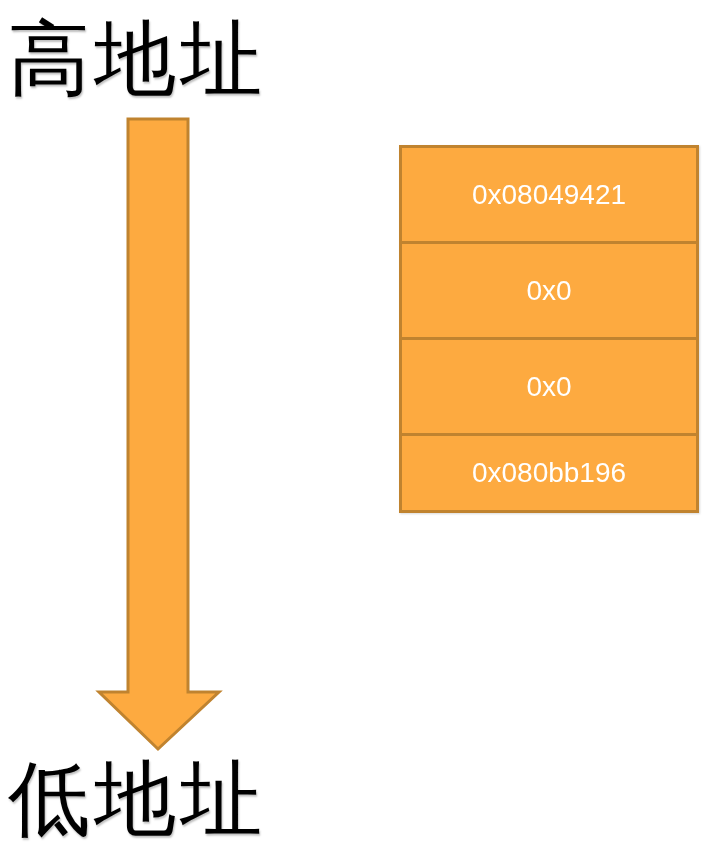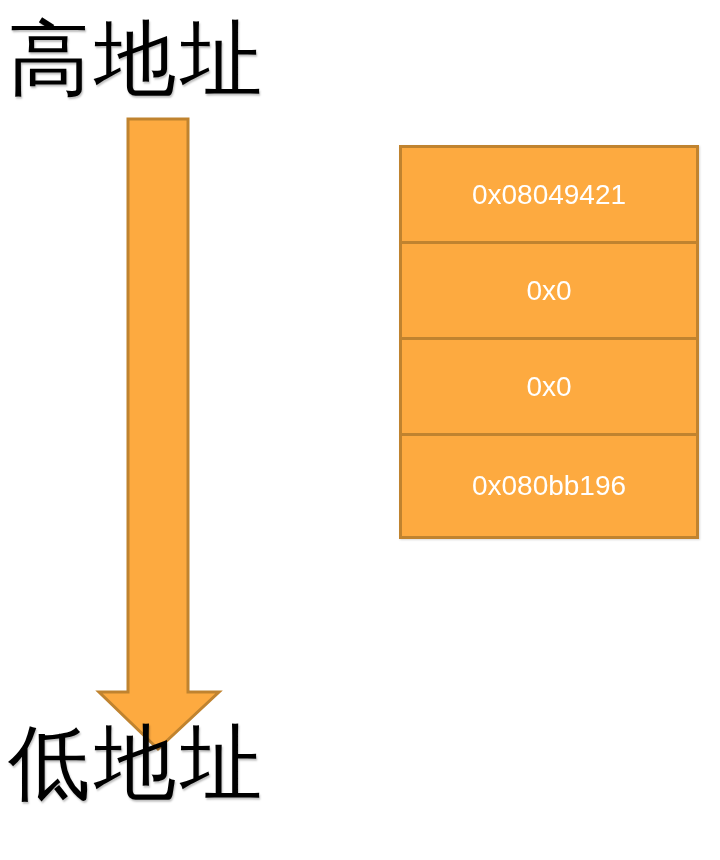--- a/index.html
+++ b/index.html
@@ -18,21 +18,21 @@
       position: absolute;
       left: 8px;
       font-size: 82px;
       line-height: 1;
       color: #000000;
       letter-spacing: 4px;
       font-family: "DejaVu Serif", "Liberation Serif", serif;
       text-shadow: 1px 2px 2px rgba(0,0,0,0.25);
     }
     .label-high { top: 18px; }
-    .label-low { top: 722px; }
+    .label-low { top: 758px; }
 
     .arrow {
       position: absolute;
       left: 95px;
       top: 116px;
       width: 128px;
       height: 636px;
     }
 
     .stack {
@@ -52,21 +52,21 @@
       display: flex;
       align-items: center;
       justify-content: center;
       color: #ffffff;
       font-family: "Liberation Sans", "DejaVu Sans", sans-serif;
       font-size: 28px;
       border-bottom: 3px solid #c0832f;
     }
     .cell:last-child {
       border-bottom: none;
-      height: 100px;
+      height: 74px;
       border-radius: 25px;
     }
   </style>
 </head>
 <body>
 
 <div class="label-high">高地址</div>
 
 <svg class="arrow" viewBox="0 0 128 636" xmlns="http://www.w3.org/2000/svg">
   <polygon points="33,3 93,3 93,576 124,576 63,633 4,576 33,576" fill="#fdaa40" stroke="#c0832f" stroke-width="3" stroke-linejoin="miter"></polygon>

